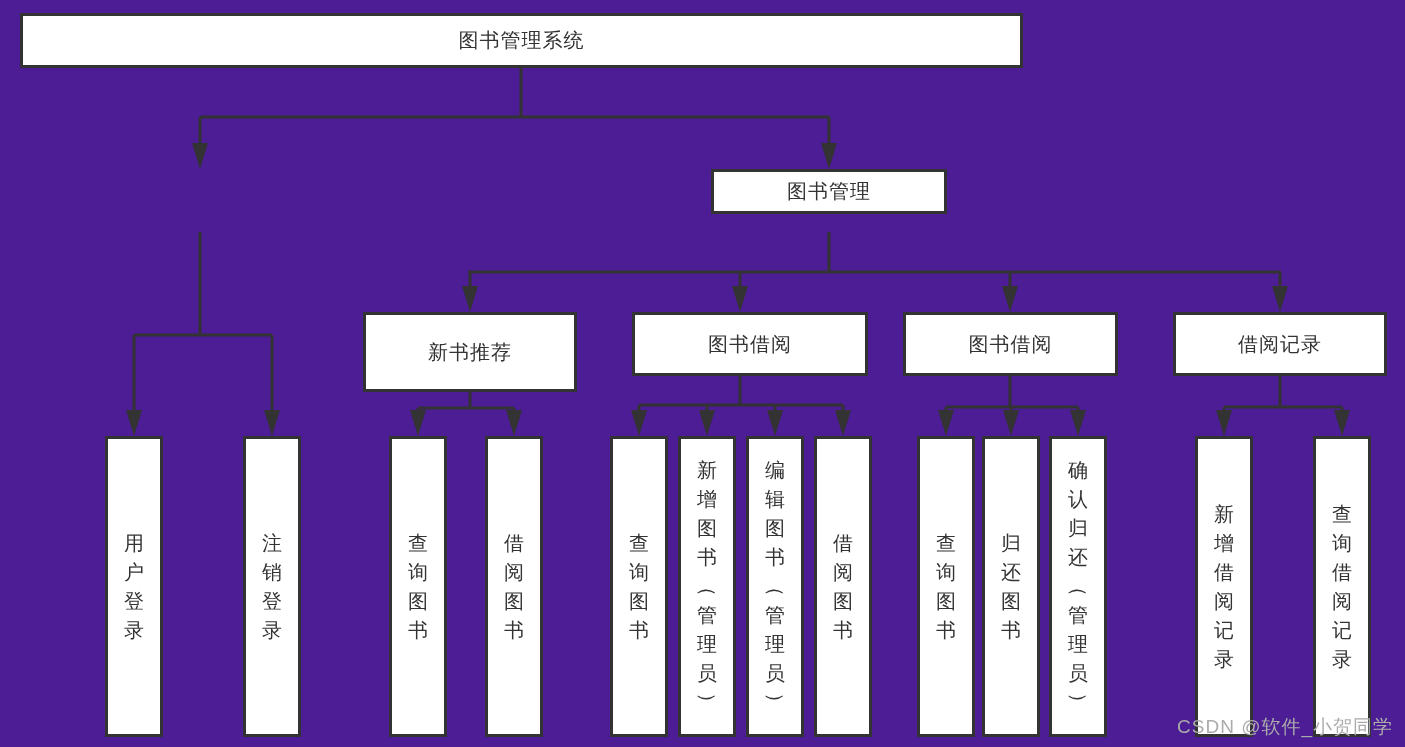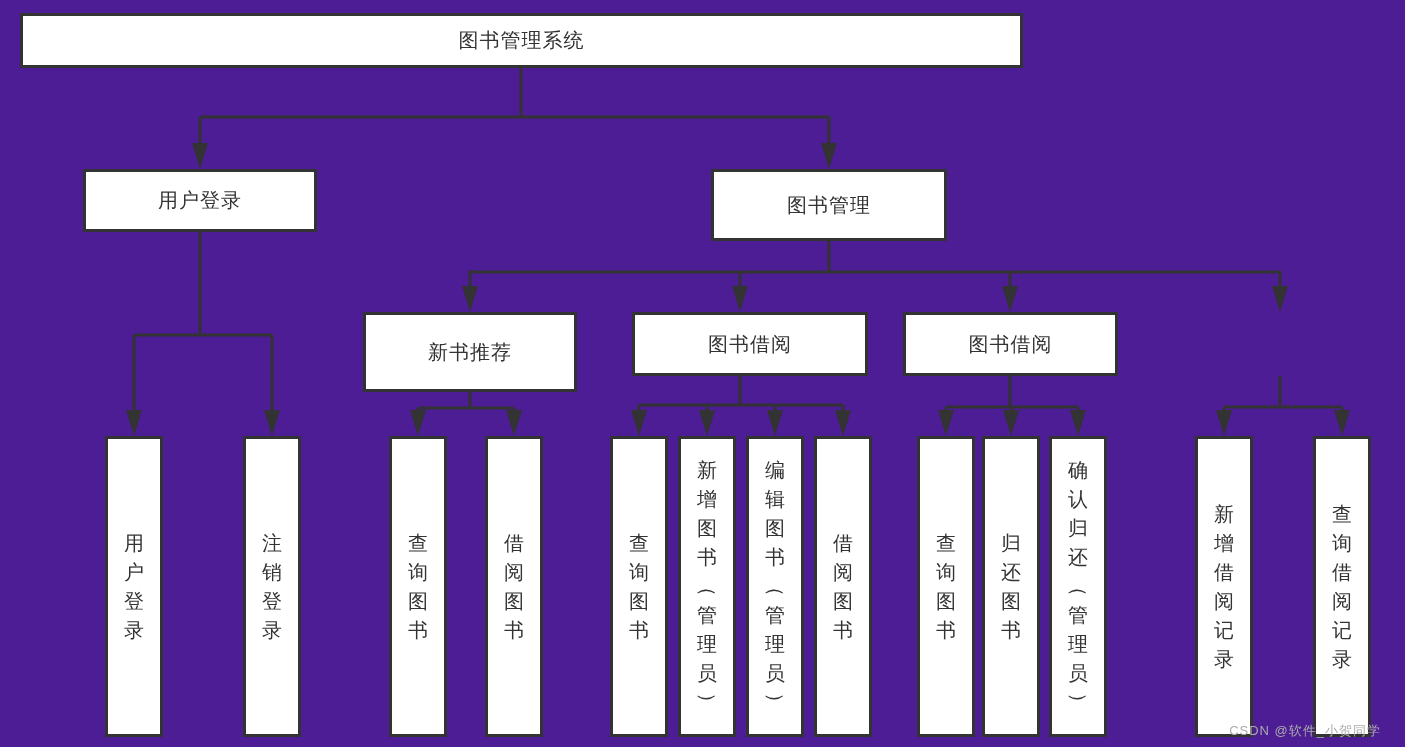--- a/index.html
+++ b/index.html
@@ -40,24 +40,24 @@
     display:block;
     width:100%;
     height:29px;
     line-height:29px;
     text-align:center;
     font-size:20px;
   }
   .vch.rot{transform:rotate(90deg);}
   .watermark{
     position:absolute;
-    right:24px;
+    right:12px;
     bottom:7px;
     z-index:3;
-    font-size:13px;
+    font-size:19px;
     color:var(--wm);
     letter-spacing:1px;
     white-space:nowrap;
   }
 </style>
 </head>
 <body>
 
 <div class="canvas">
 
@@ -117,35 +117,35 @@
         <polygon points="1070,410 1086,410 1078,436"></polygon>
         <polygon points="1216,410 1232,410 1224,436"></polygon>
         <polygon points="1334,410 1350,410 1342,436"></polygon>
       </g>
   </svg>
 
   <div class="node hbox" style="left:20px;top:13px;width:1003px;height:55px">
     <span>图书管理系统</span>
   </div>
 
-  <div class="node hbox" style="left:83px;top:169px;width:234px;height:63px">
-    <span>用户登录</span>
-  </div>
-  <div class="node hbox" style="left:711px;top:169px;width:236px;height:72px">
+  <div class="node hbox" style="left:711px;top:169px;width:236px;height:45px">
     <span>图书管理</span>
   </div>
 
   <div class="node hbox" style="left:363px;top:312px;width:214px;height:80px">
     <span>新书推荐</span>
   </div>
   <div class="node hbox" style="left:632px;top:312px;width:236px;height:64px">
     <span>图书借阅</span>
   </div>
   <div class="node hbox" style="left:903px;top:312px;width:215px;height:64px">
     <span>图书借阅</span>
+  </div>
+  <div class="node hbox" style="left:1173px;top:312px;width:214px;height:64px">
+    <span>借阅记录</span>
   </div>
 
   <div class="node leaf" style="left:105px">
     <span class="vtext">
         <span class="vch">用</span>
         <span class="vch">户</span>
         <span class="vch">登</span>
         <span class="vch">录</span>
       </span>
   </div>

